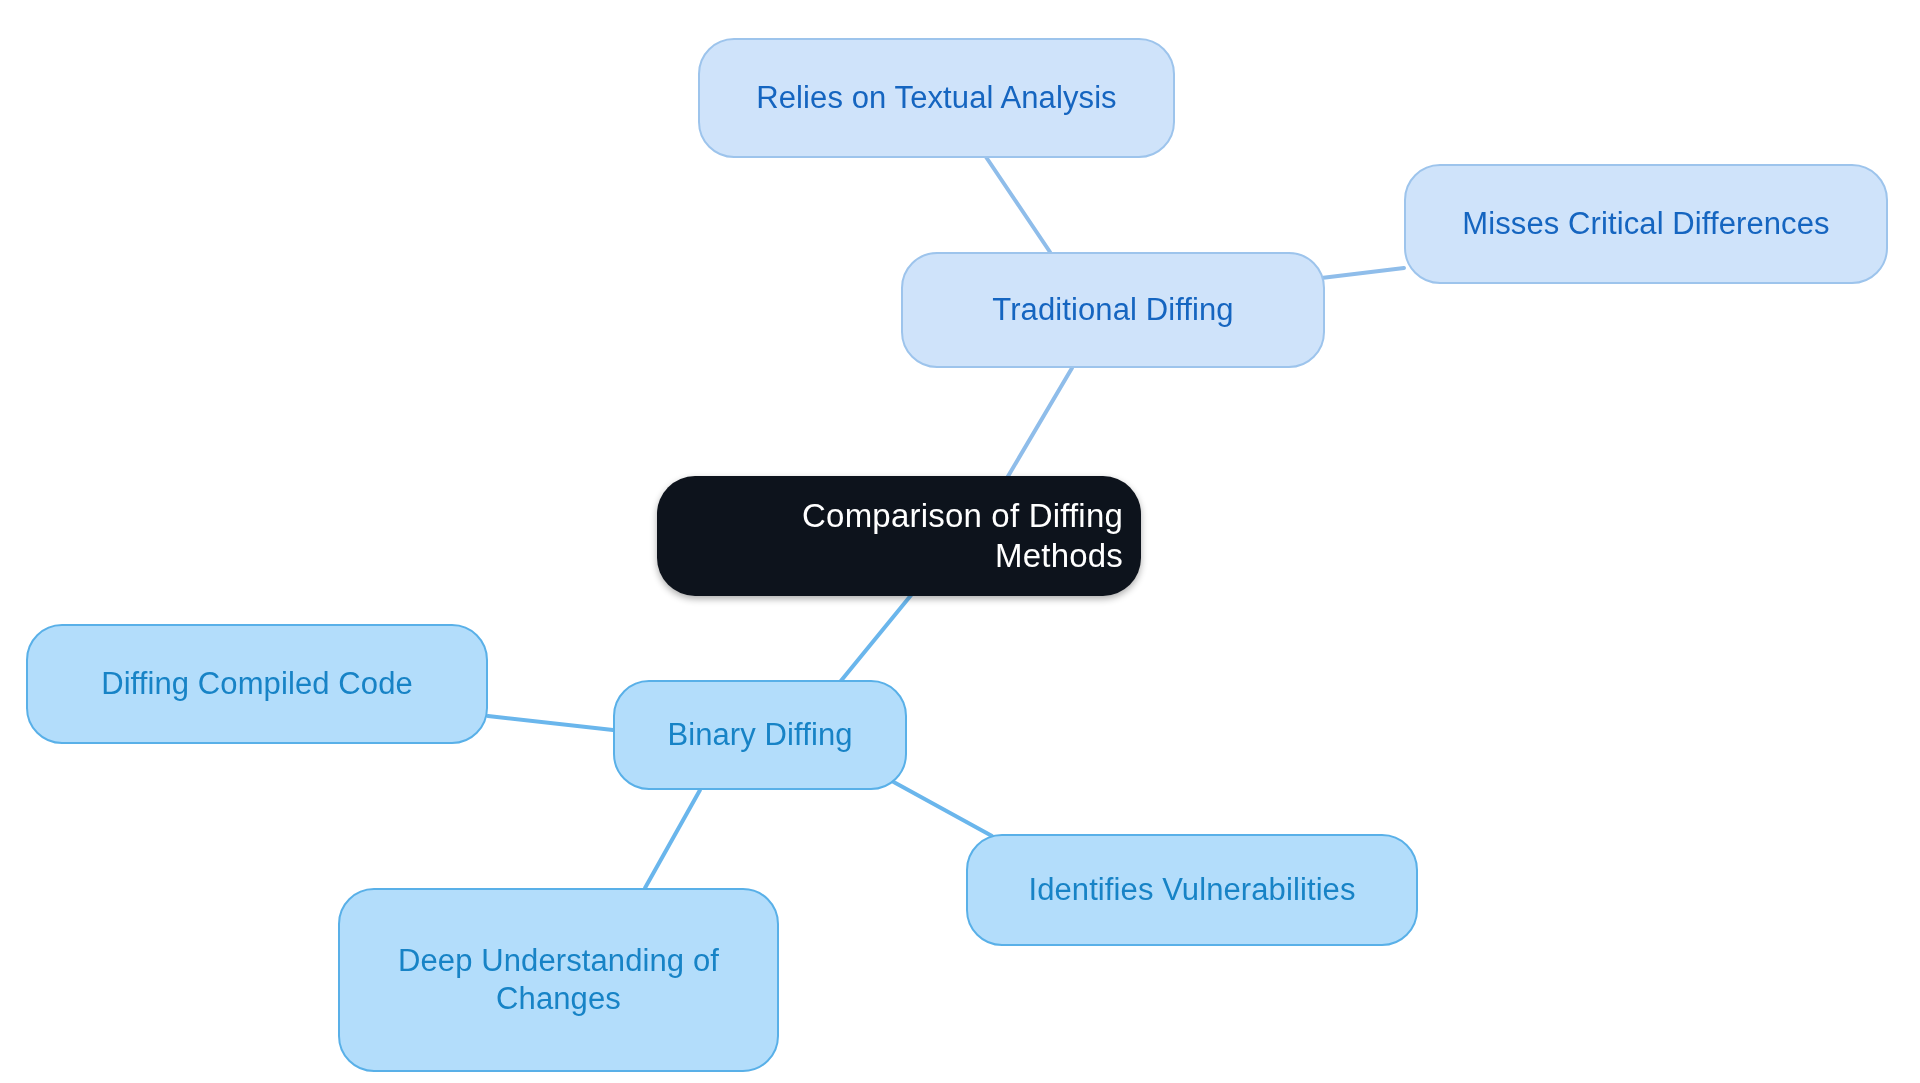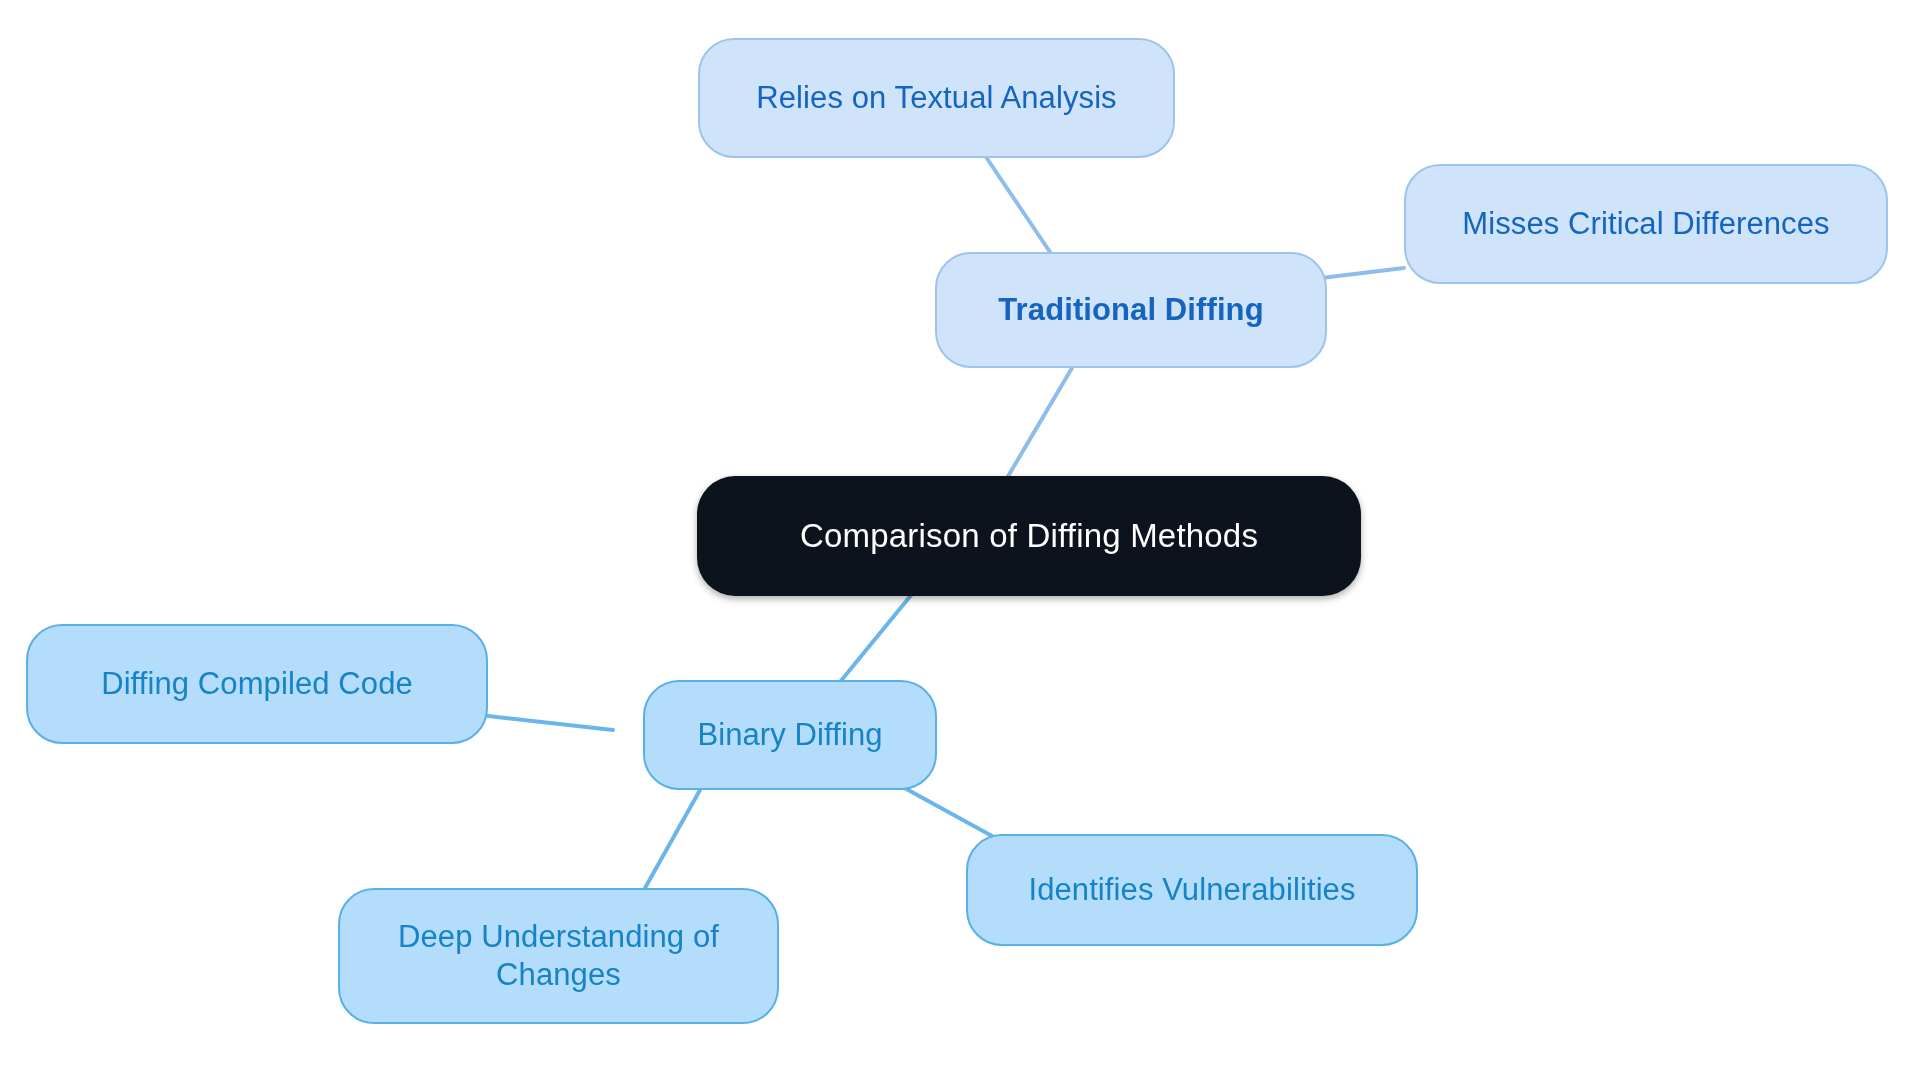--- a/index.html
+++ b/index.html
@@ -82,23 +82,23 @@
   <svg id="edges" viewBox="0 0 1920 1083">
       <line x1="1007" y1="478" x2="1072" y2="368" stroke="#8fbdea" stroke-width="4" stroke-linecap="round"></line>
       <line x1="1050" y1="252" x2="986" y2="157" stroke="#8fbdea" stroke-width="4" stroke-linecap="round"></line>
       <line x1="1280" y1="283" x2="1404" y2="268" stroke="#8fbdea" stroke-width="4" stroke-linecap="round"></line>
       <line x1="912" y1="594" x2="840" y2="682" stroke="#6ab6ec" stroke-width="4" stroke-linecap="round"></line>
       <line x1="613" y1="730" x2="488" y2="716" stroke="#6ab6ec" stroke-width="4" stroke-linecap="round"></line>
       <line x1="700" y1="790" x2="645" y2="888" stroke="#6ab6ec" stroke-width="4" stroke-linecap="round"></line>
       <line x1="890" y1="780" x2="992" y2="836" stroke="#6ab6ec" stroke-width="4" stroke-linecap="round"></line>
     </svg>
   <div id="node-layer">
-      <div class="node node-root" style="left: 697px; top: 476px; width: 664px; height: 120px;">Comparison of Diffing Methods</div>
-      <div class="node node-branch-a" style="left: 935px; top: 252px; width: 392px; height: 116px; font-weight: bold;">Traditional Diffing</div>
+      <div class="node node-root" style="left: 657px; top: 476px; width: 484px; height: 120px; text-align: right;">Comparison of Diffing Methods</div>
+      <div class="node node-branch-a" style="left: 901px; top: 252px; width: 424px; height: 116px;">Traditional Diffing</div>
       <div class="node node-leaf-a" style="left: 698px; top: 38px; width: 477px; height: 120px;">Relies on Textual Analysis</div>
       <div class="node node-leaf-a" style="left: 1404px; top: 164px; width: 484px; height: 120px;">Misses Critical Differences</div>
-      <div class="node node-branch-b" style="left: 613px; top: 680px; width: 294px; height: 110px; margin-left: 30px;">Binary Diffing</div>
+      <div class="node node-branch-b" style="left: 613px; top: 680px; width: 294px; height: 110px;">Binary Diffing</div>
       <div class="node node-leaf-b" style="left: 26px; top: 624px; width: 462px; height: 120px;">Diffing Compiled Code</div>
-      <div class="node node-leaf-b" style="left: 338px; top: 888px; width: 441px; height: 136px;">Deep Understanding of
+      <div class="node node-leaf-b" style="left: 338px; top: 888px; width: 441px; height: 184px;">Deep Understanding of
 Changes</div>
       <div class="node node-leaf-b" style="left: 966px; top: 834px; width: 452px; height: 112px;">Identifies Vulnerabilities</div>
     </div>
 </div>
 
 </body></html>

